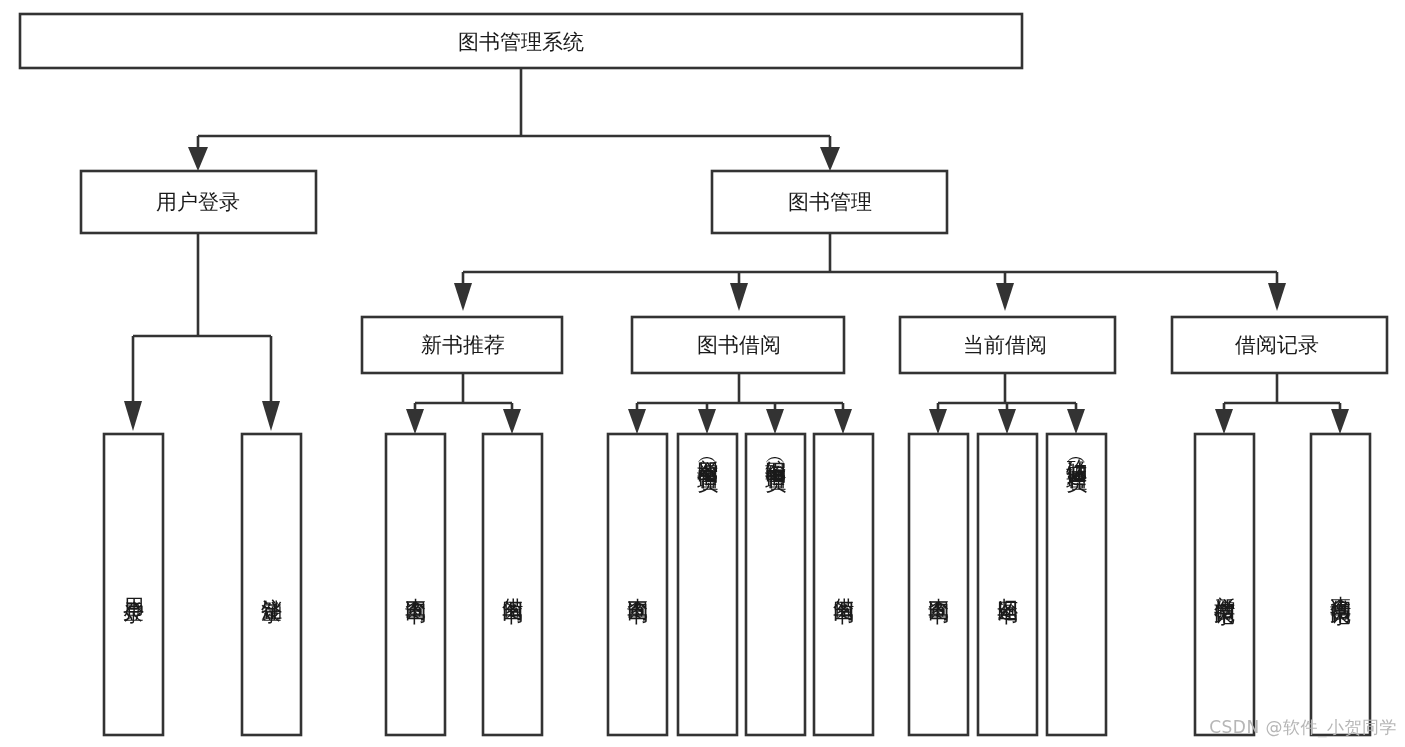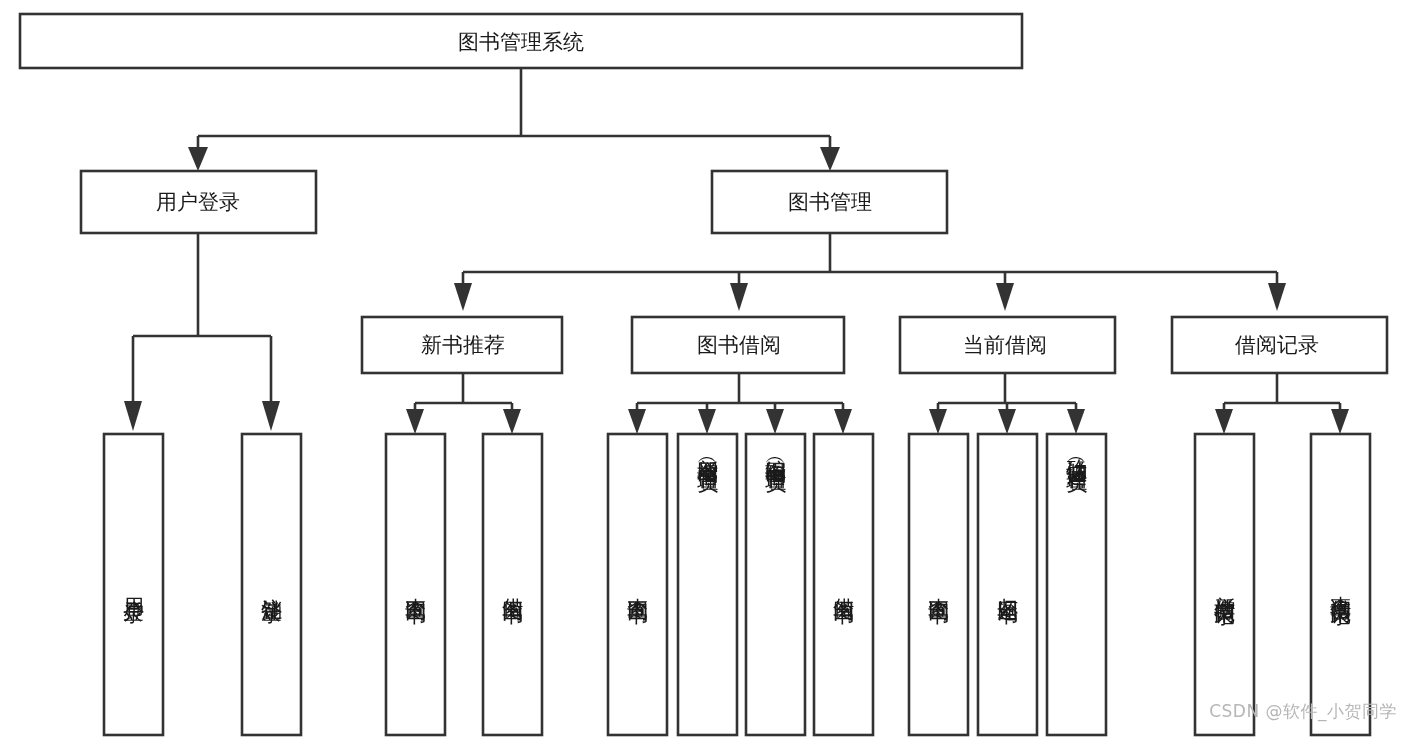--- a/index.html
+++ b/index.html
@@ -57,21 +57,21 @@
     line-height: 1.06;
     color: #1a1a1a;
     letter-spacing: 2px;
     text-align: center;
     white-space: nowrap;
     pointer-events: none;
   }
   .watermark {
     position: absolute;
     right: 8px;
-    bottom: 24px;
+    bottom: 8px;
     font-family: "DejaVu Sans", "Liberation Sans", sans-serif;
     font-size: 17px;
     color: #b6b6b6;
     letter-spacing: 0.5px;
     white-space: nowrap;
   }
 </style>
 </head>
 <body>
 

